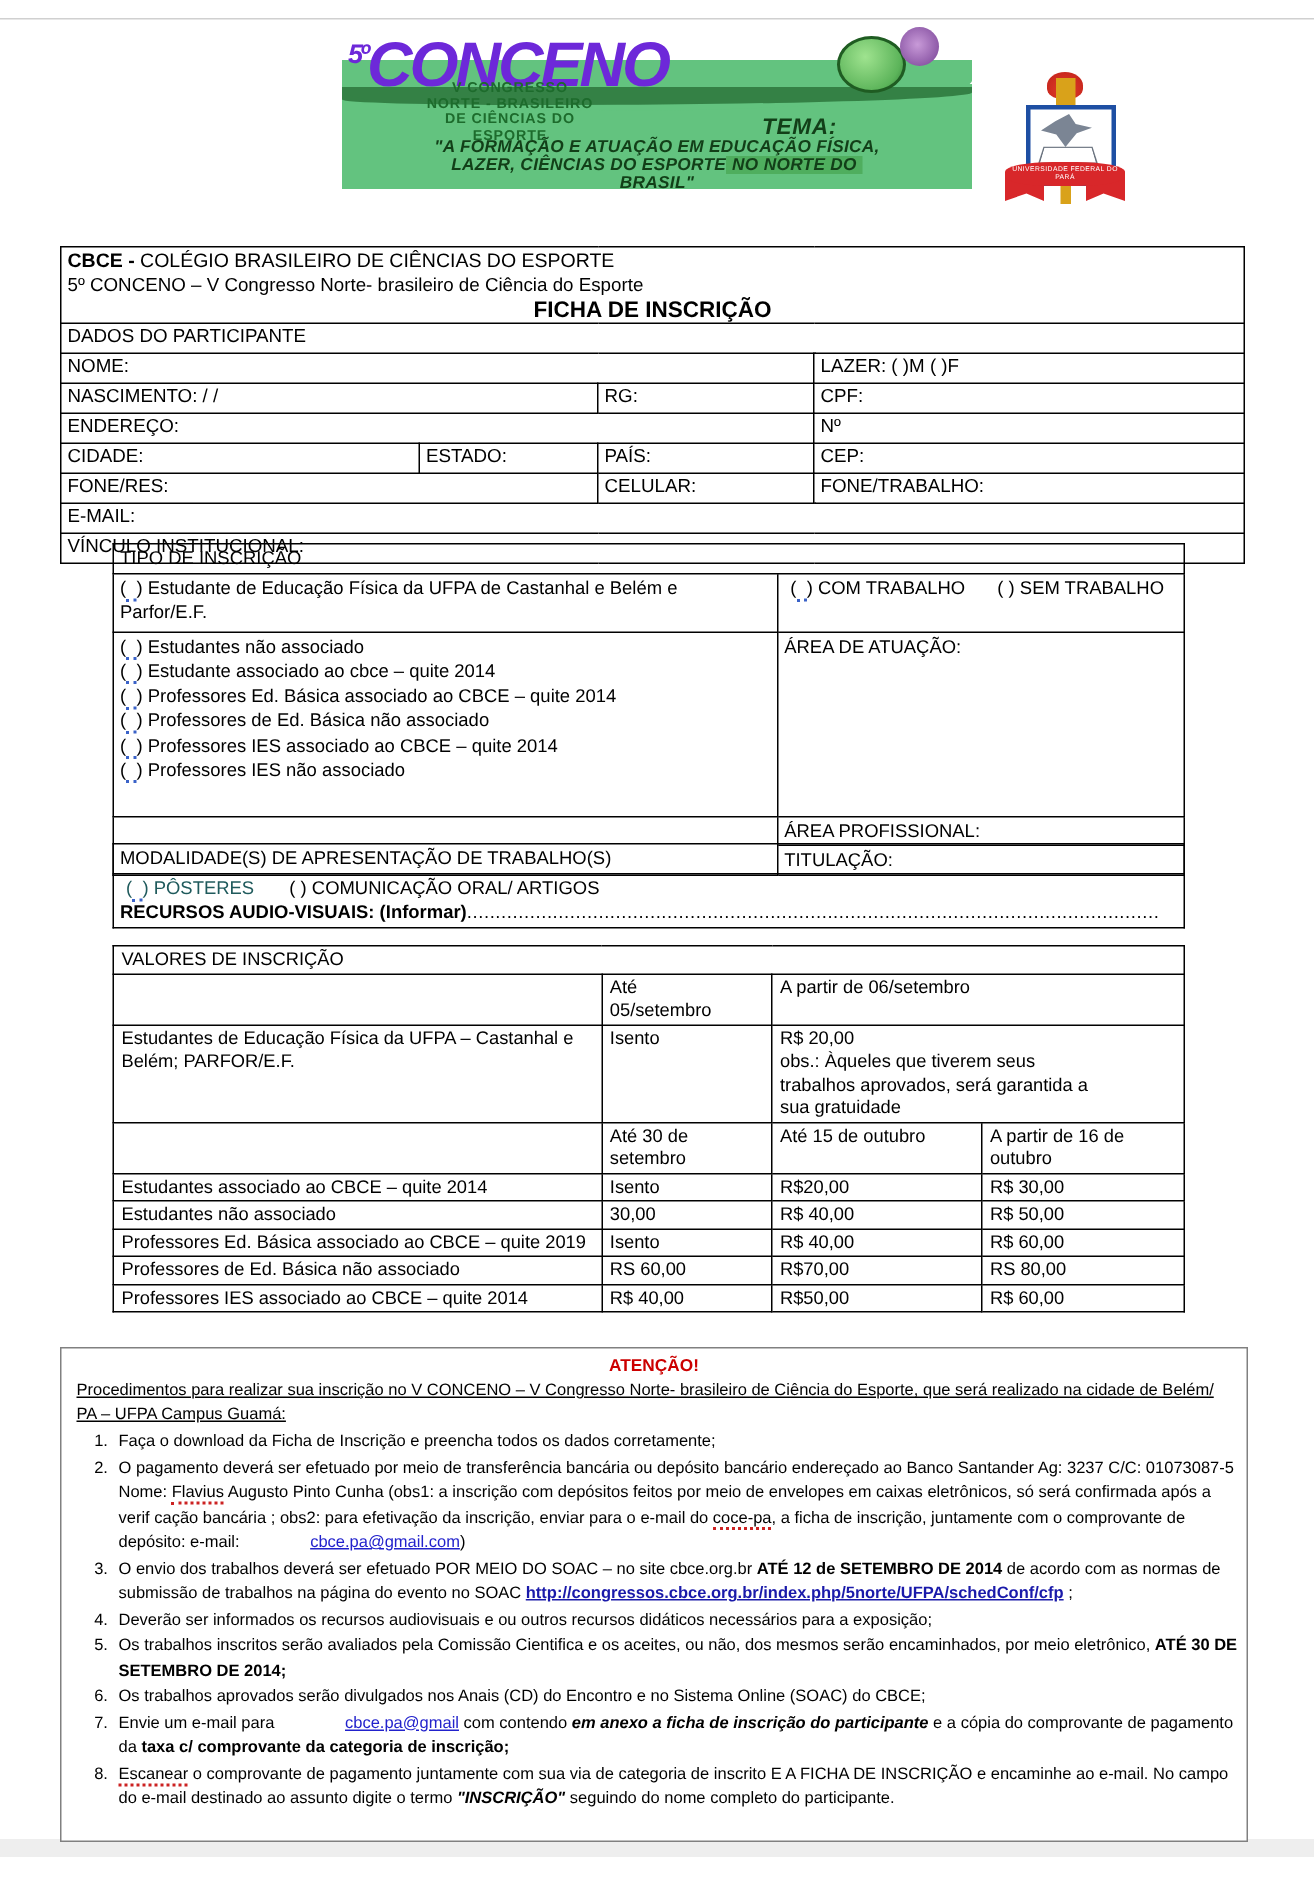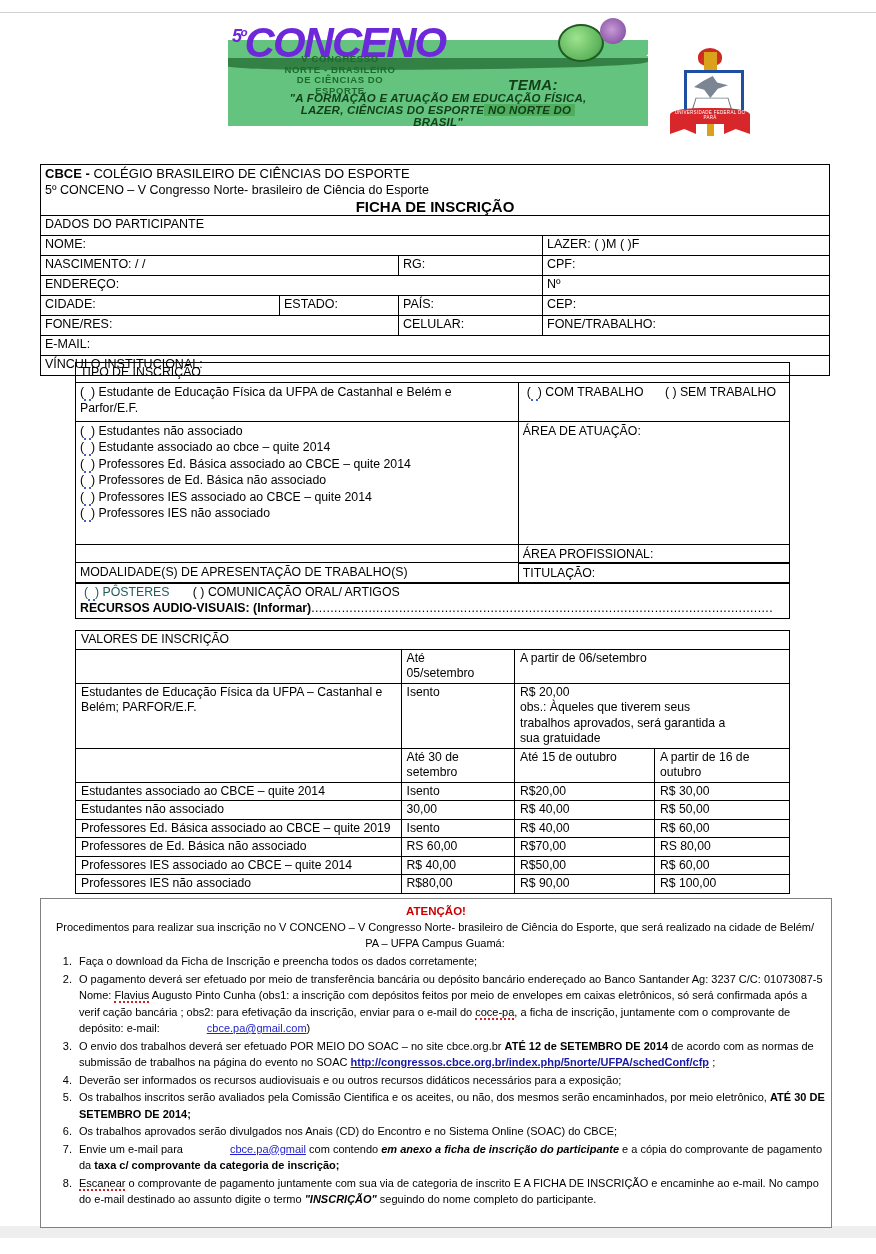--- a/index.html
+++ b/index.html
@@ -151,21 +151,21 @@
 
   
   .aten-box{
     position:absolute;left:40px;top:898px;width:790px;height:328px;
     border:1px solid #808080;background:#fff;
   }
   .aten-title{
     text-align:center;color:#cc0000;font-weight:bold;font-size:11.5px;
     margin:6px 0 2px;
   }
-  .aten-p{font-size:11px;line-height:16px;margin:0 12px 0 10px;text-align:center;}
+  .aten-p{font-size:11px;line-height:16px;margin:0 12px 0 10px;text-align:left;text-decoration:underline;}
   .aten-list{margin:2px 0 0 0;padding-left:34px;font-size:11px;line-height:16.5px;}
   .aten-list li{margin-bottom:1px;padding-left:4px;}
   .lnk{color:#2222cc;text-decoration:underline;margin-left:44px;}
   .lnk2{color:#1a1aaa;text-decoration:underline;font-weight:bold;}
   .b{font-weight:bold;}
   .bi{font-weight:bold;font-style:italic;}
   .sp-red{border-bottom:2px dotted #cc2222;}
 </style>
 </head>
 <body>
@@ -378,26 +378,20 @@
       <td>Professores de Ed. Básica não associado</td>
       <td class="ctr">RS 60,00</td>
       <td class="ctr">R$70,00</td>
       <td class="ctr">RS 80,00</td>
     </tr>
     <tr>
       <td>Professores IES associado ao CBCE – quite 2014</td>
       <td class="ctr">R$ 40,00</td>
       <td class="ctr">R$50,00</td>
       <td class="ctr">R$ 60,00</td>
-    </tr>
-    <tr>
-      <td>Professores IES não associado</td>
-      <td class="ctr">R$80,00</td>
-      <td class="ctr">R$ 90,00</td>
-      <td class="ctr">R$ 100,00</td>
     </tr>
   </tbody>
     </table>
 
   <div class="aten-box">
     <div class="aten-title">ATENÇÃO!</div>
     <div class="aten-p">Procedimentos para realizar sua inscrição no V CONCENO – V Congresso Norte- brasileiro de Ciência do Esporte, que será realizado na cidade de Belém/ PA – UFPA Campus Guamá:</div>
     <ol class="aten-list">
       <li><span>Faça o download da Ficha de Inscrição e preencha todos os dados corretamente;</span></li>
       <li>

